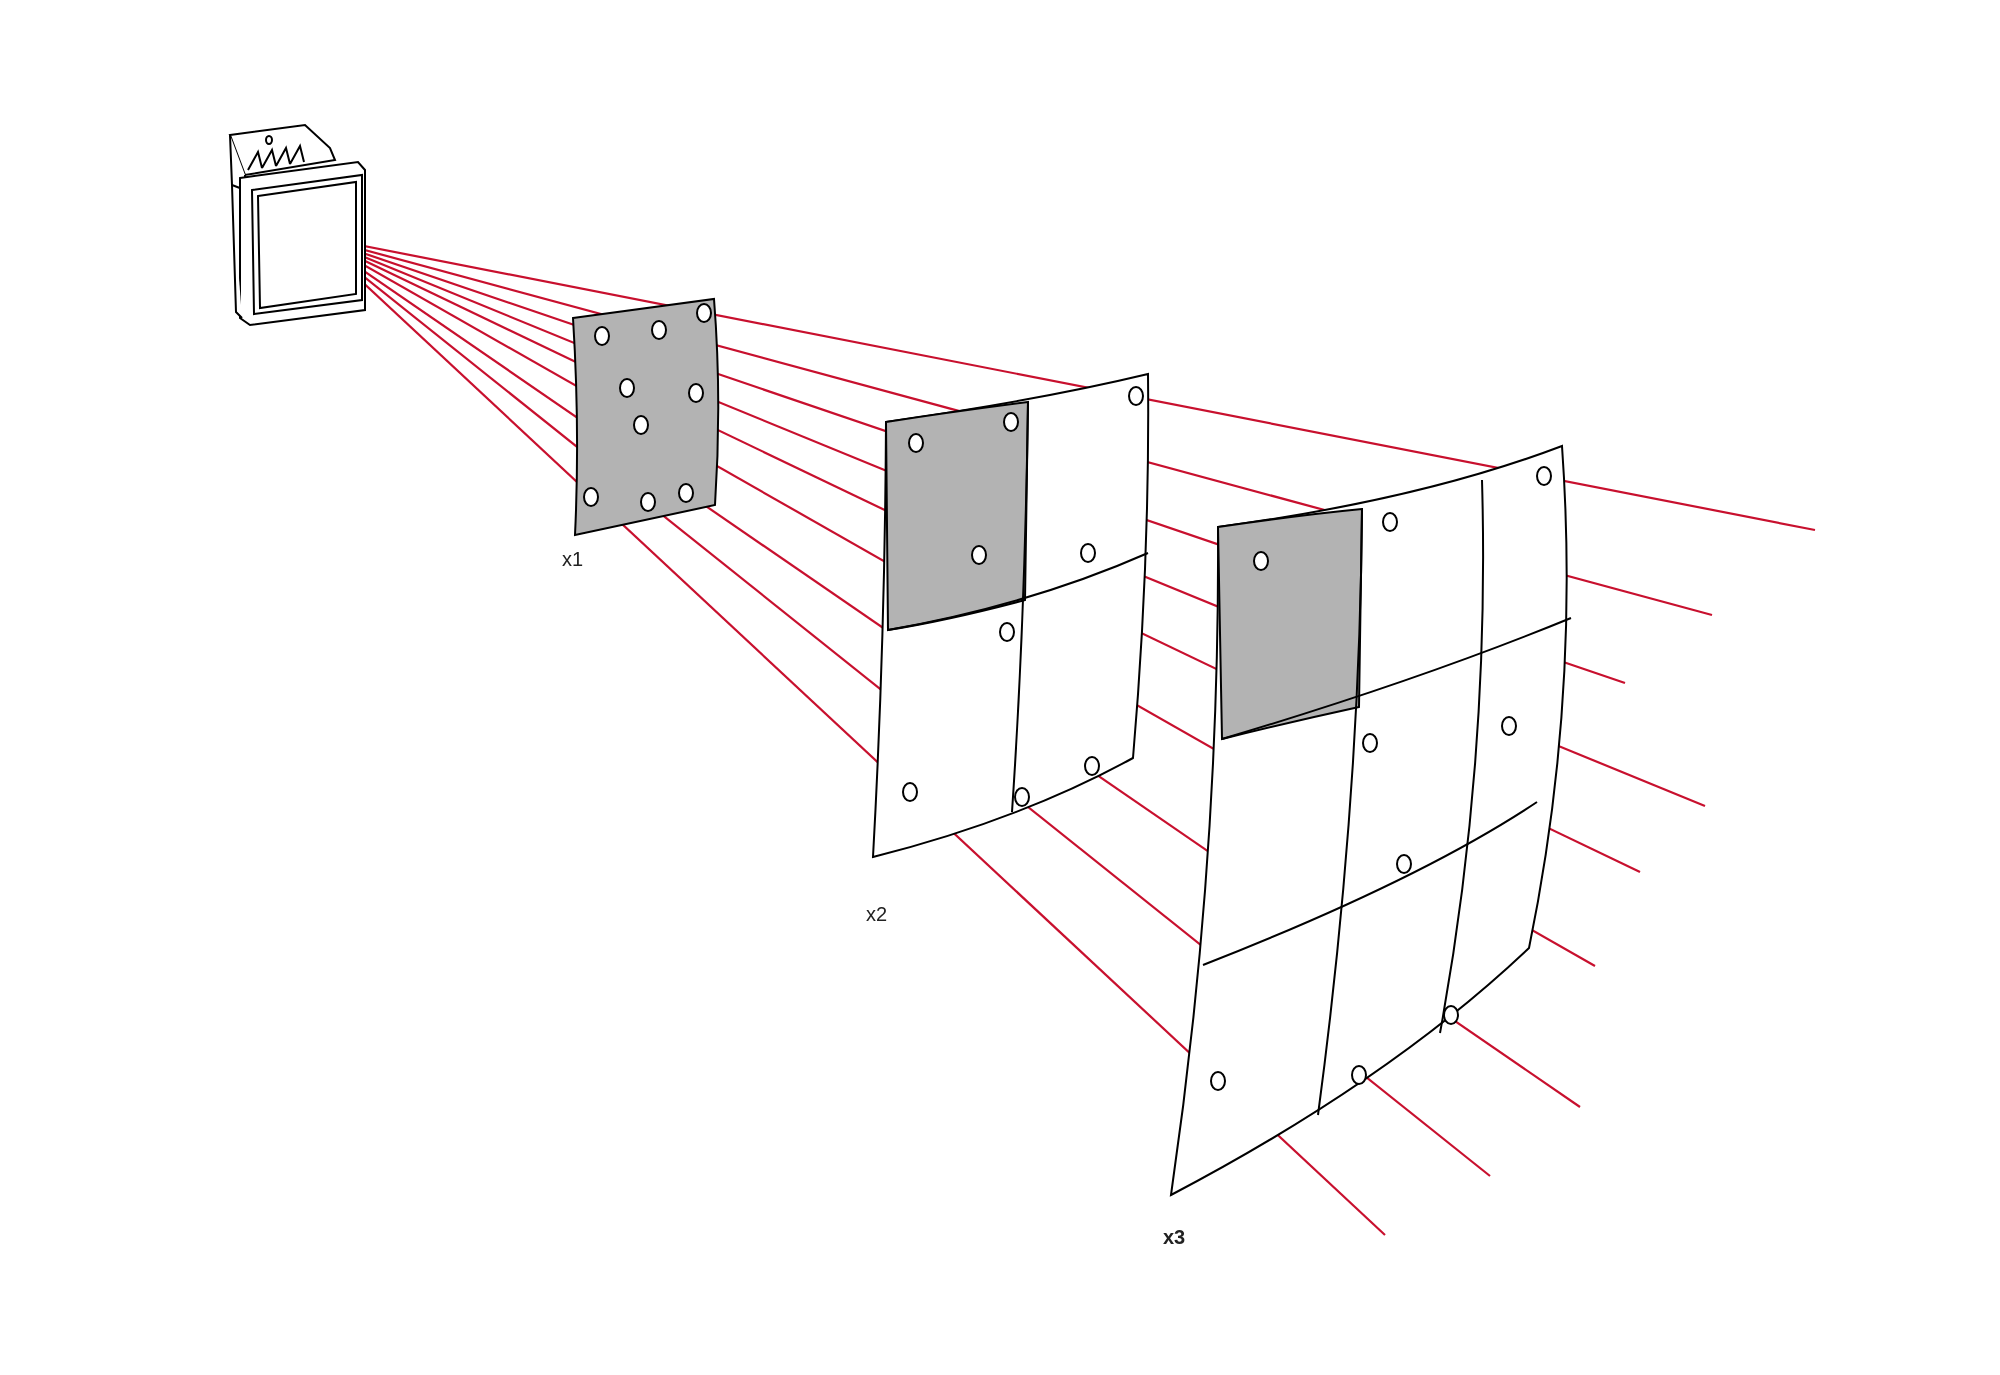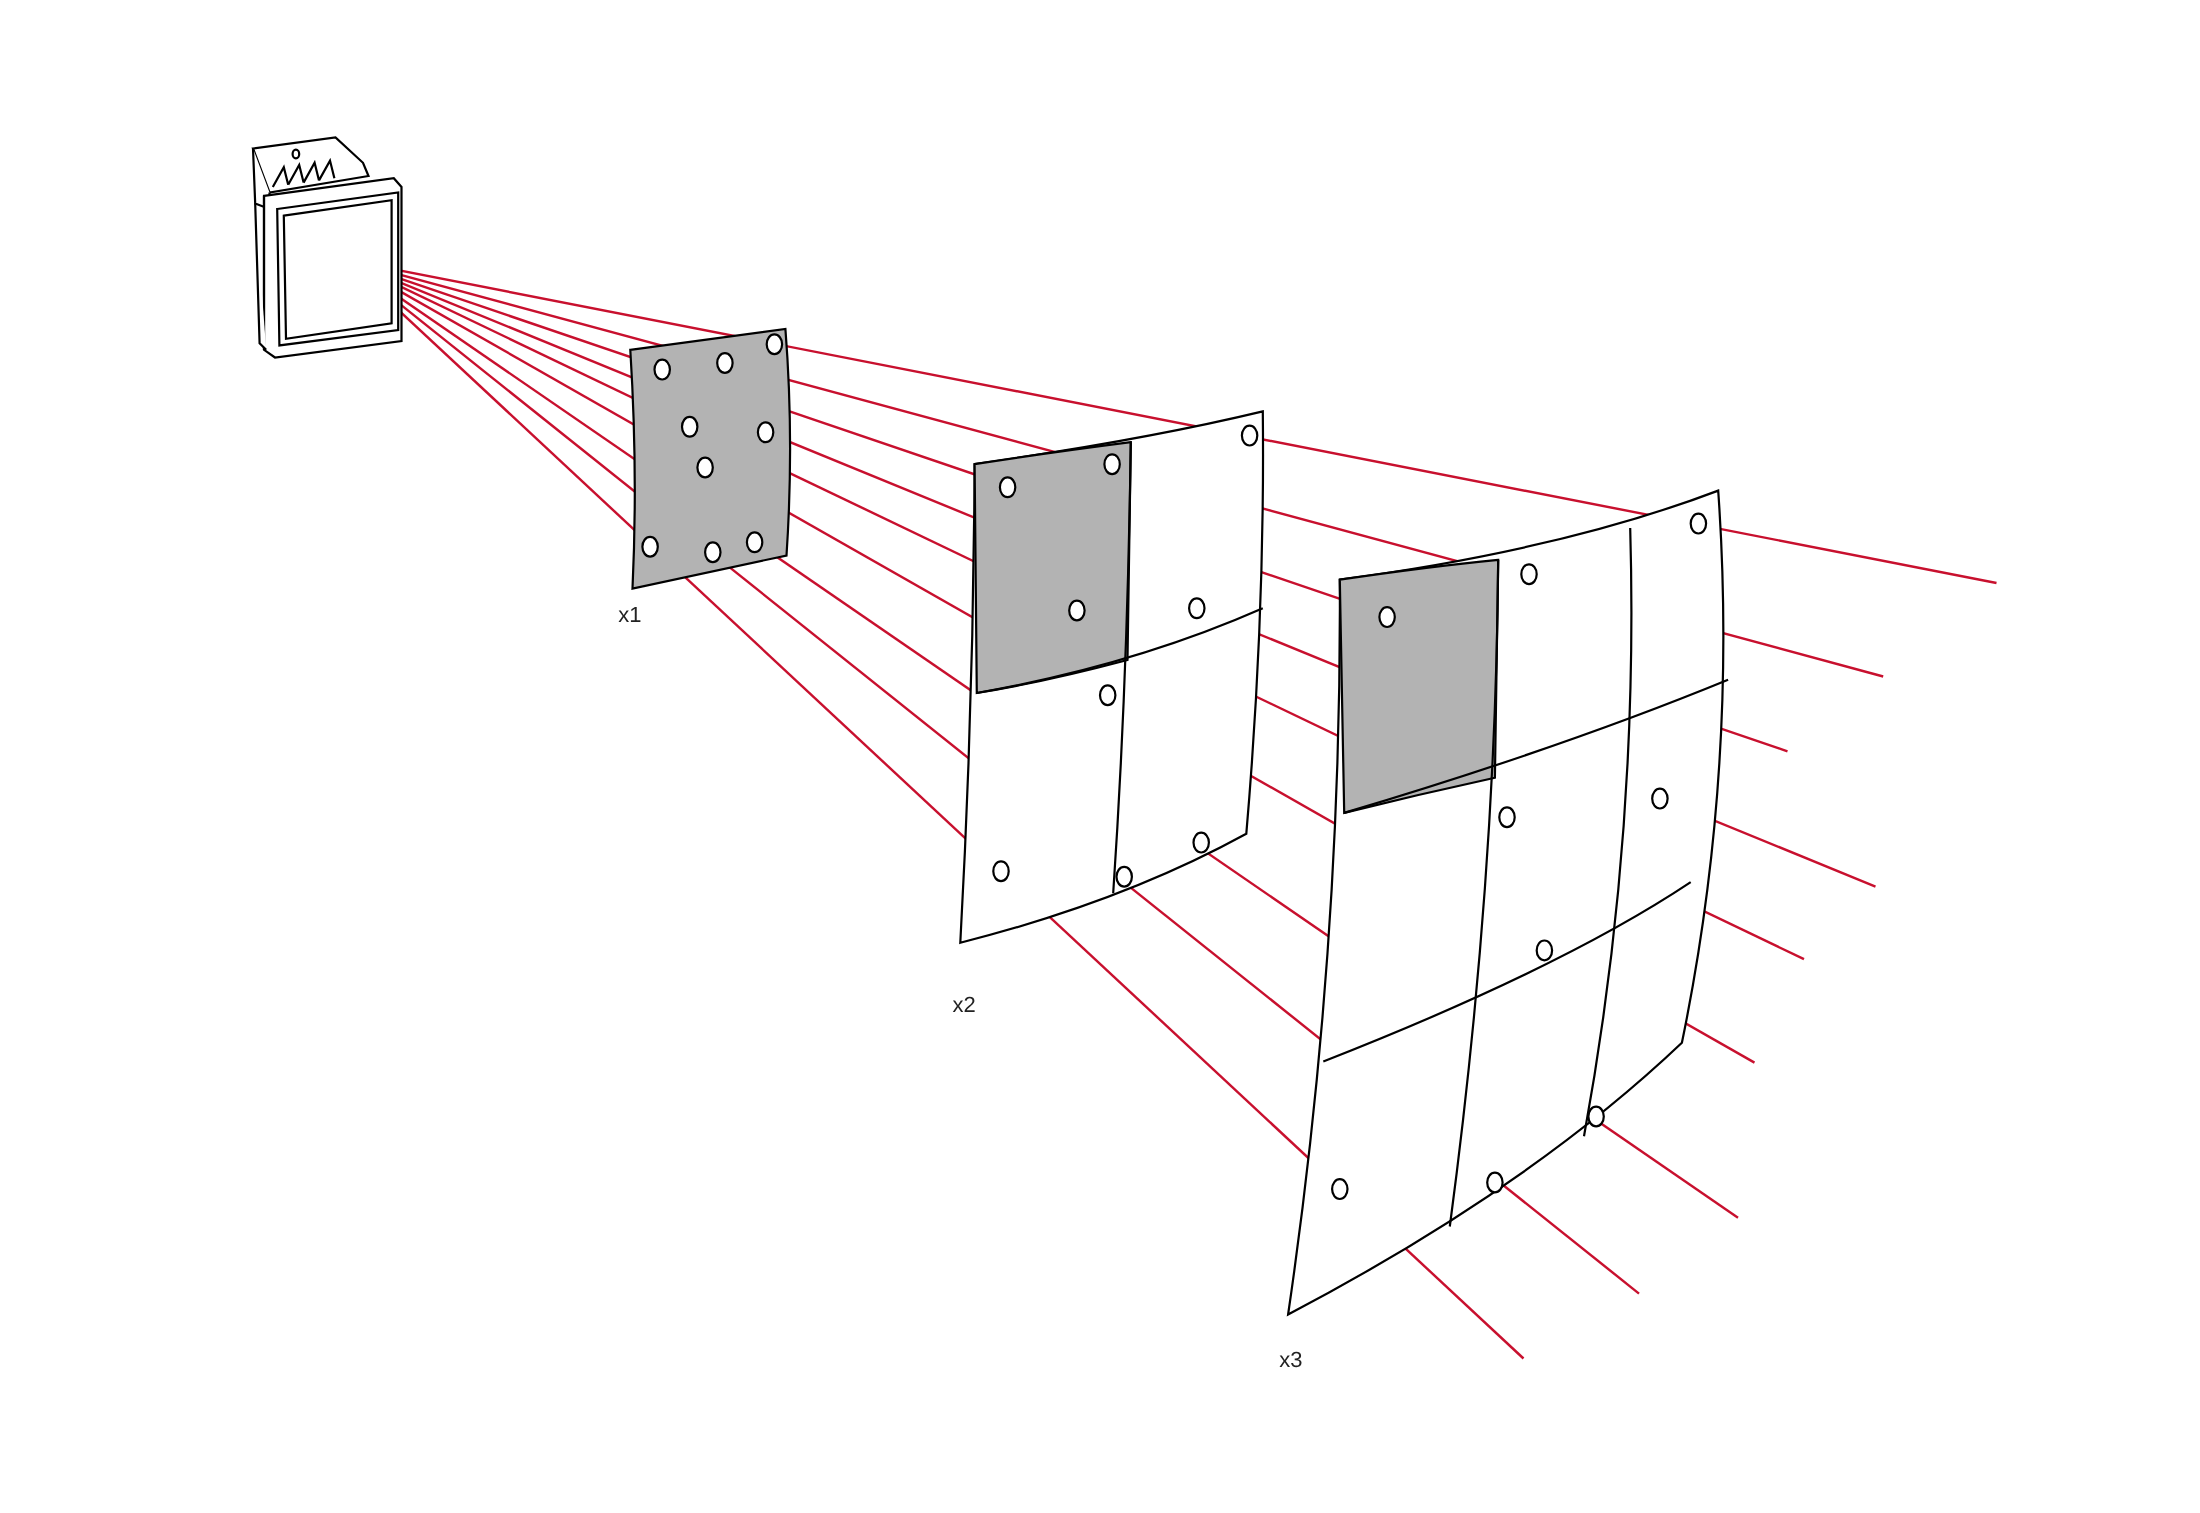--- a/index.html
+++ b/index.html
@@ -85,13 +85,13 @@
     <path d="M240,178 L358,162 L365,170 L365,310 L250,325 L240,318 Z"></path>
     <path d="M252,190 L362,175 L362,300 L254,314 Z"></path>
     <path d="M258,196 L356,182 L356,294 L260,308 Z" fill="#fff"></path>
     <path d="M240,318 L240,178"></path>
     <path d="M232,185 L236,312 L242,318"></path>
   </g>
 </svg>
 
 <span class="label" style="left:562px; top:548px;">x1</span>
 <span class="label" style="left:866px; top:903px;">x2</span>
-<span class="label" style="left:1163px; top:1226px;">x3</span>
+<span class="label" style="left:1163px; top:1226px;font-weight:bold;">x3</span>
 
 </body></html>

